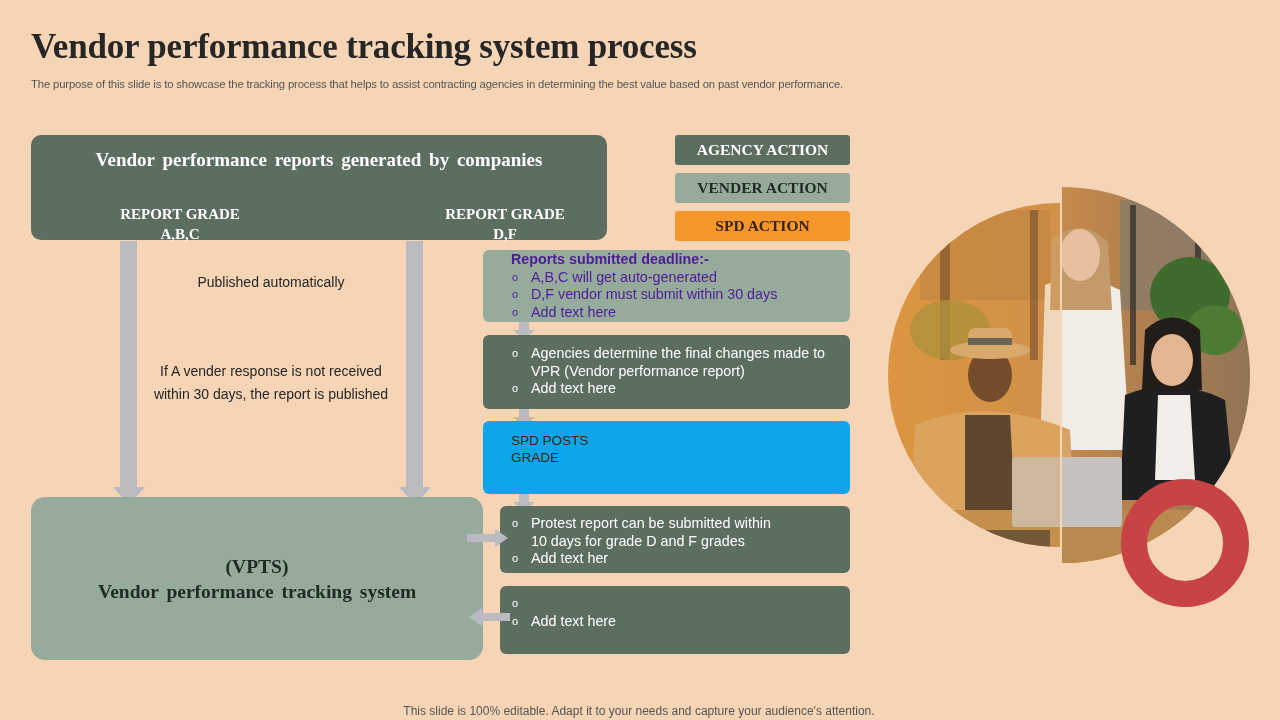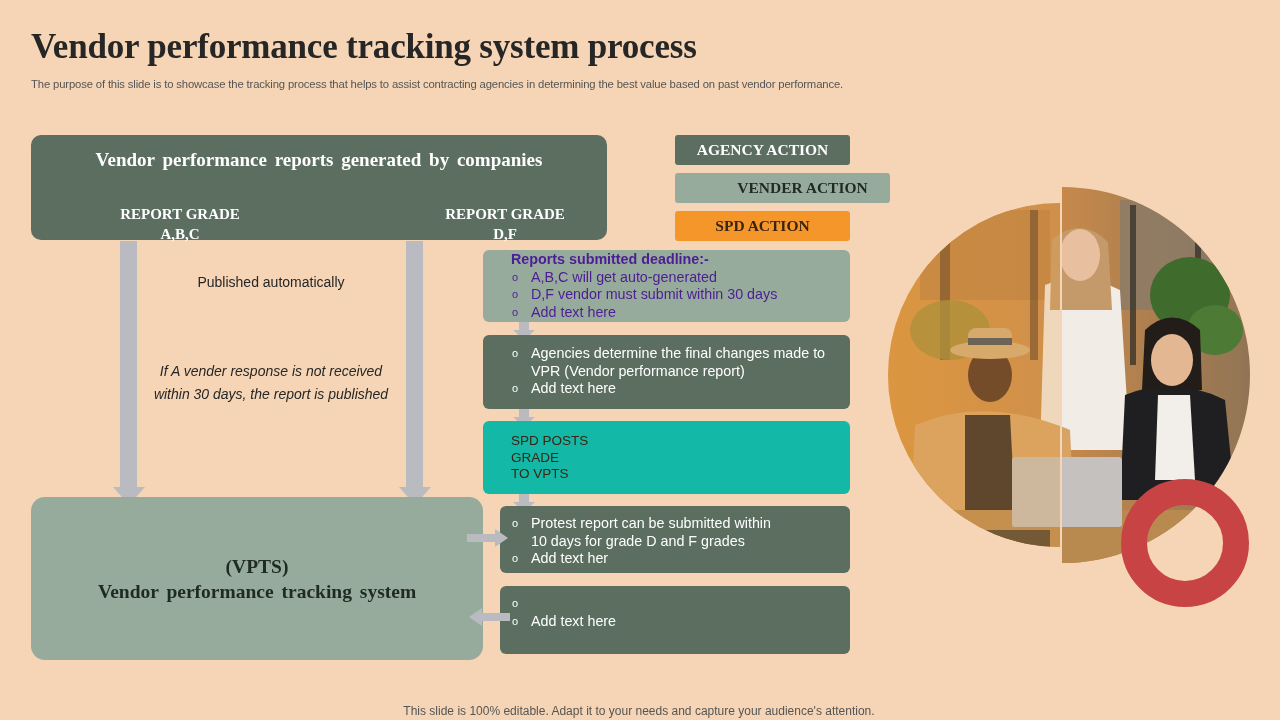--- a/index.html
+++ b/index.html
@@ -13,28 +13,28 @@
   .topbox .heading{position:absolute;left:0;width:100%;top:14px;text-align:center;font-size:19px;word-spacing:3px;}
   .grade{position:absolute;top:53px;width:200px;text-align:center;font-size:15px;line-height:20px;margin-top:16px;}
   .grade.g1{left:49px;} .grade.g2{left:374px;}
   .note{text-align:center;font-size:14px;color:#262626;line-height:23px;}
 
   .vpts{left:31px;top:497px;width:452px;height:163px;background:#97AB9D;border-radius:14px;font-family:"Liberation Serif",serif;font-weight:bold;color:#1f2a22;font-size:19.5px;text-align:center;}
   .vpts .inner{position:absolute;left:0;width:100%;top:57px;line-height:25px;word-spacing:3px;}
 
   .legend{left:675px;width:175px;height:30px;border-radius:3px;text-align:center;line-height:30px;font-family:"Liberation Serif",serif;font-weight:bold;font-size:15.5px;}
   .lg-agency{top:135px;background:#5B6E5F;color:#fff;}
-  .lg-vender{top:173px;background:#97AB9D;color:#1f2a22;padding-left:40px;}
+  .lg-vender{top:173px;background:#97AB9D;color:#1f2a22;}
   .lg-spd{top:211px;background:#F5962A;color:#3a2413;}
 
   .step{border-radius:6px;font-size:14.3px;line-height:17.7px;box-sizing:border-box;}
   .s1{left:483px;top:250px;width:367px;height:72px;background:#97AB9D;color:#4c1d95;padding:1px 0 0 28px;}
   .s1 .hd{font-weight:bold;}
   .s2{left:483px;top:335px;width:367px;height:74px;background:#5B6E5F;color:#fff;padding:10px 0 0 28px;}
-  .s3{left:483px;top:421px;width:367px;height:73px;background:#14b8a6;color:#3a2413;padding:12px 0 0 28px;font-size:13.5px;line-height:16.5px;}
+  .s3{left:483px;top:421px;width:367px;height:73px;background:#0ea5e9;color:#3a2413;padding:12px 0 0 28px;font-size:13.5px;line-height:16.5px;}
   .s4{left:500px;top:506px;width:350px;height:67px;background:#5B6E5F;color:#fff;padding:9px 0 0 11px;}
   .s5{left:500px;top:586px;width:350px;height:68px;background:#5B6E5F;color:#fff;padding:9px 0 0 11px;}
   .bl{display:flex;align-items:flex-start;}
   .bul{width:19px;flex:none;font-size:11px;line-height:17.7px;padding-left:1px;}
   .s2 .bt{max-width:305px;}
   .s4 .bt,.s5 .bt{max-width:258px;}
 
   .photo{left:880px;top:180px;width:380px;height:440px;}
 </style>
 </head>
@@ -62,21 +62,21 @@
   </svg>
 </div>
 <div class="abs" style="left:399px;top:241px;width:32px;height:265px;">
   <svg width="32" height="265">
     <rect x="7" y="0" width="17" height="247" fill="#B9BBC1"></rect>
     <polygon points="0,246 32,246 16,264" fill="#B9BBC1"></polygon>
   </svg>
 </div>
 
 <div class="abs note" style="left:196px;top:271px;width:150px;">Published automatically</div>
-<div class="abs note" style="left:146px;top:360px;width:250px;font-style:italic;">If A vender response is not received within 30 days, the report is published</div>
+<div class="abs note" style="left:146px;top:360px;width:250px;">If A vender response is not received within 30 days, the report is published</div>
 
 <div class="abs vpts">
   <div class="inner">
     <div>(VPTS)</div>
     <div>Vendor performance tracking system</div>
   </div>
 </div>
 
 <div class="abs legend lg-agency">AGENCY ACTION</div>
 <div class="abs legend lg-vender">VENDER ACTION</div>
@@ -118,21 +118,20 @@
     </div>
   <div class="bl">
       <span class="bul">o</span>
       <span class="bt">Add text here</span>
     </div>
 </div>
 
 <div class="abs step s3">
   <div>SPD POSTS</div>
   <div>GRADE</div>
-  <div>TO VPTS</div>
 </div>
 
 <div class="abs step s4">
   <div class="bl">
       <span class="bul">o</span>
       <span class="bt">Protest report can be submitted within 10 days for grade D and F grades</span>
     </div>
   <div class="bl">
       <span class="bul">o</span>
       <span class="bt">Add text her</span>

